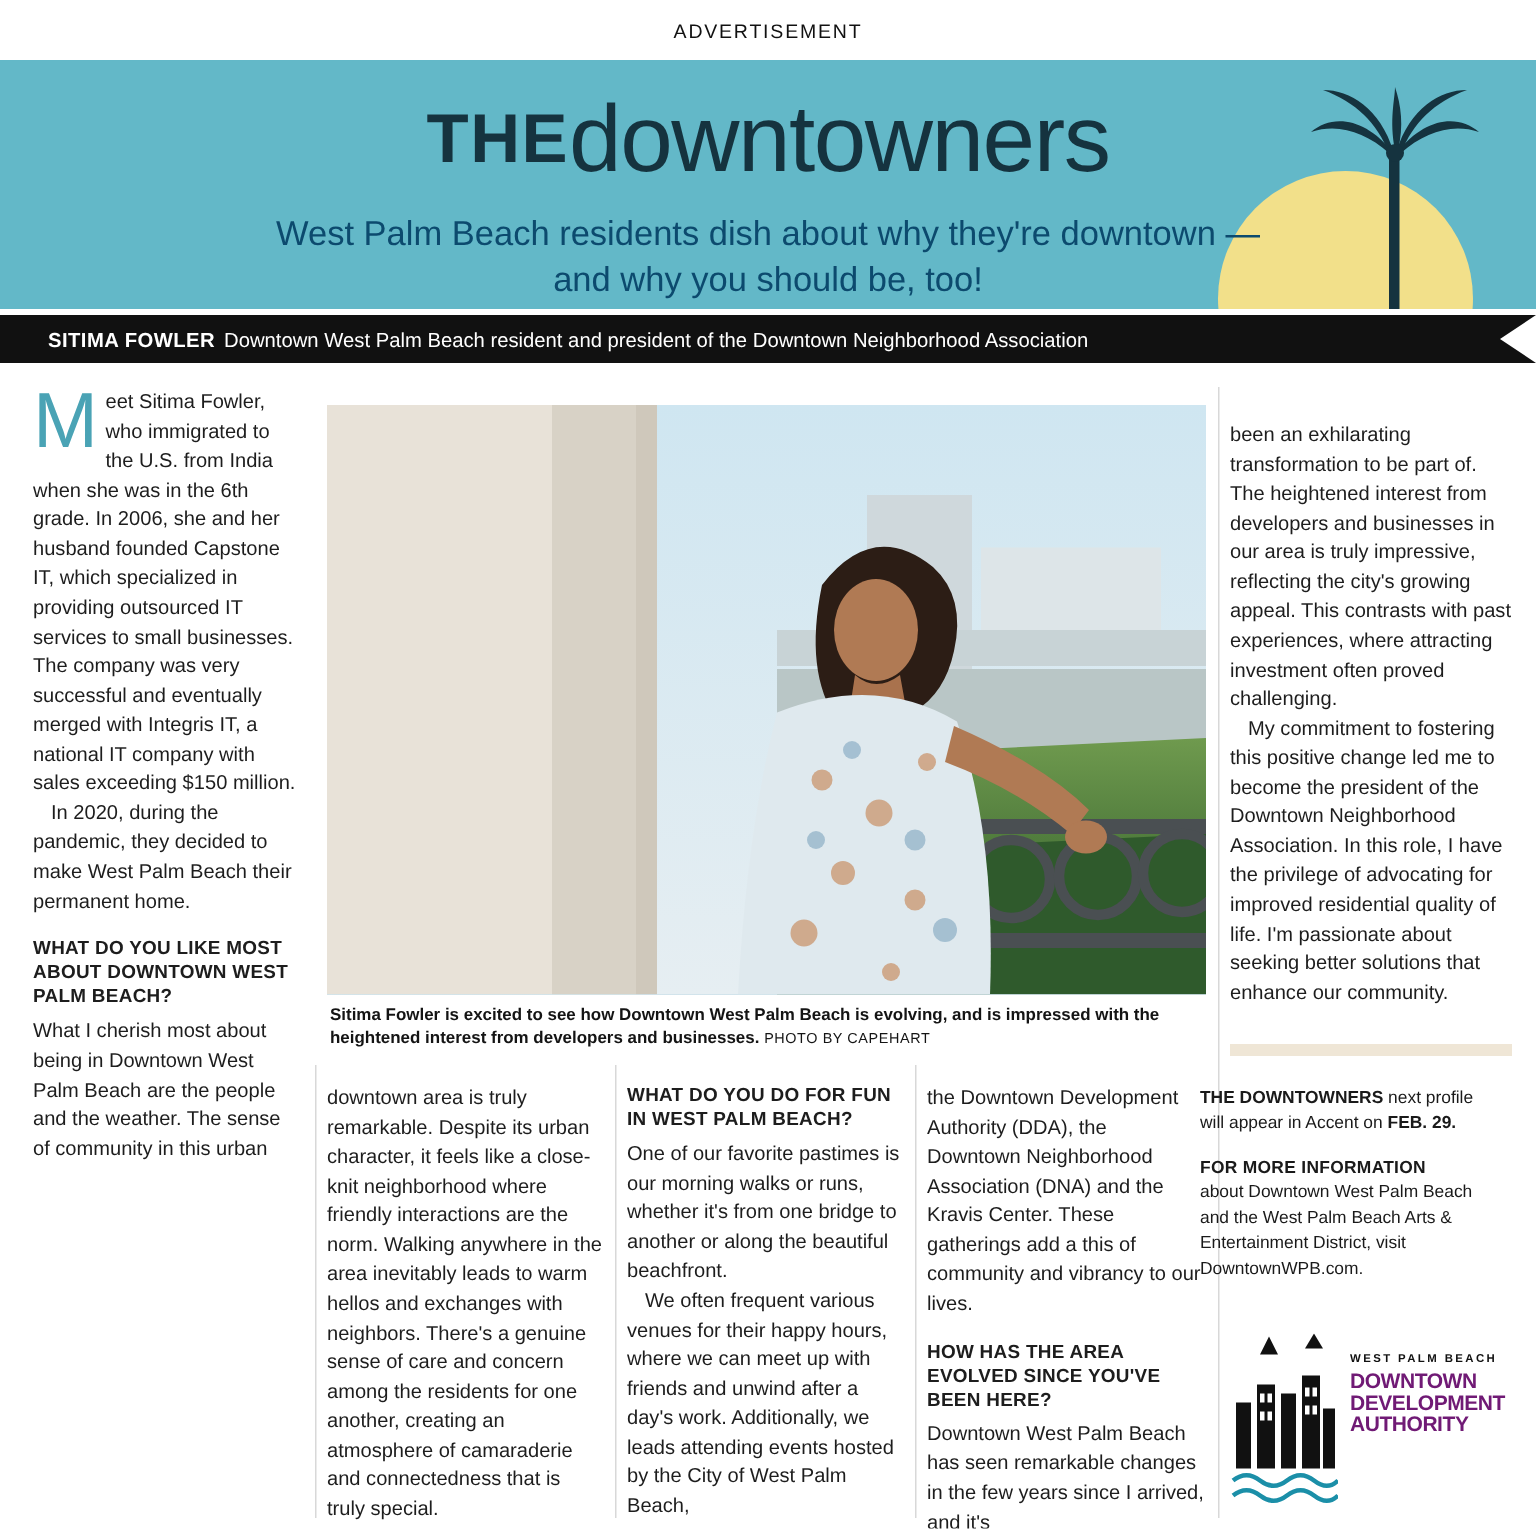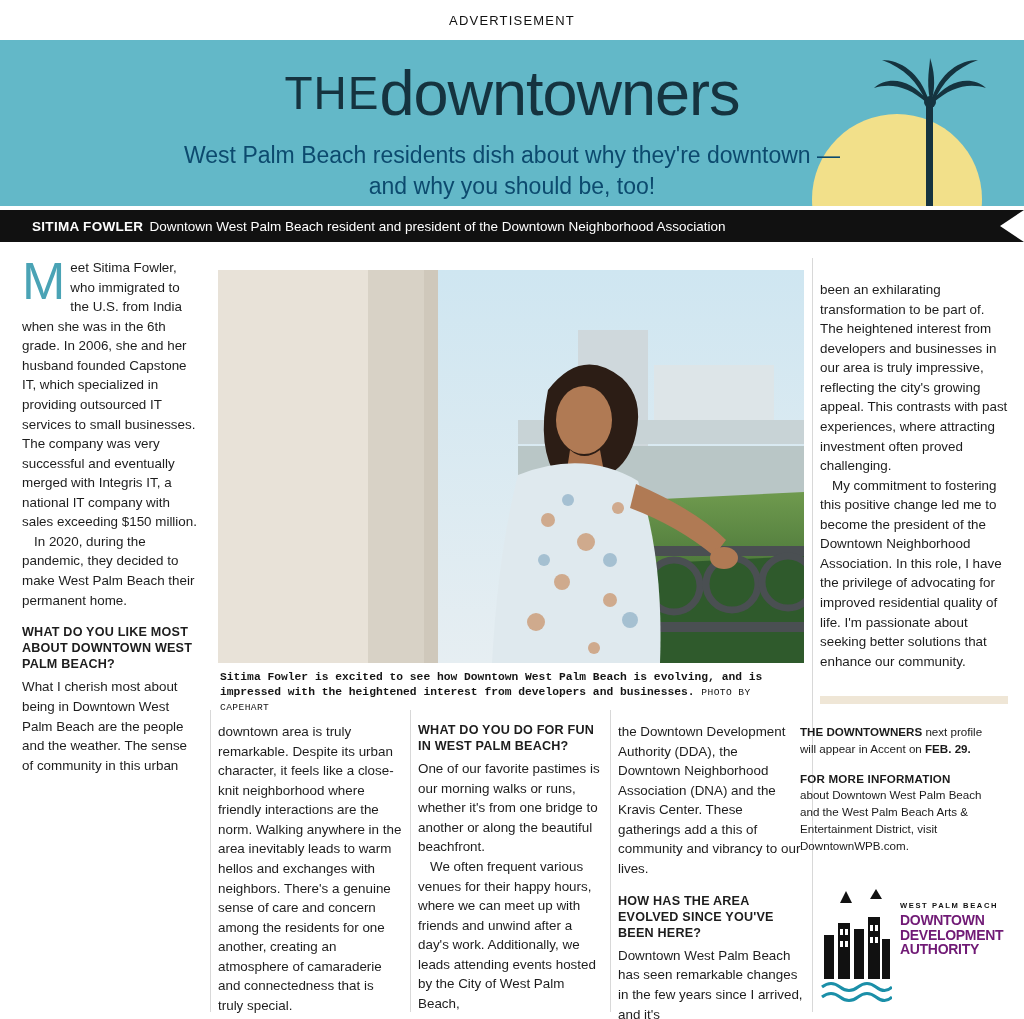--- a/index.html
+++ b/index.html
@@ -36,21 +36,21 @@
   .palm { position:absolute; right:34px; top:18px; width:120px; height:150px; }
   .logo-wrap {
     position:absolute; top:22px; left:0; width:1024px;
     text-align:center;
   }
   .logo {
     font-size:63px; line-height:1; color:#15333f;
     letter-spacing:-1px;
   }
   .logo .the {
-    font-weight:normal; font-size:46px; letter-spacing:1px;
+    font-weight:bold; font-size:46px; letter-spacing:1px;
     vertical-align:6px;
   }
   .logo .down { font-weight:300; }
   .tagline {
     position:absolute; top:100px; left:0; width:1024px;
     text-align:center; color:#0c4a6e;
     font-size:23px; line-height:1.35; font-weight:300;
   }
 
   
@@ -96,21 +96,21 @@
   #col5 { left:820px; top:22px; width:188px; }
 
   
   .photo-wrap { position:absolute; left:218px; top:12px; width:586px; }
   .photo {
     width:586px; height:393px; position:relative; overflow:hidden;
     background:linear-gradient(#cfe3ee, #9fc4d6);
   }
   .caption {
     width:586px; padding:7px 2px 4px 2px;
-    font-size:11.3px; font-weight:bold; line-height:1.33; color:#141414;font-family:Liberation Mono, monospace;
+    font-size:11.3px; font-weight:bold; line-height:1.33; color:#141414;
   }
   .caption .credit { font-weight:normal; font-size:9.6px; letter-spacing:.4px; }
 
   
   .rail-rule {
     position:absolute; left:820px; top:438px; width:188px; height:8px;
     background:#efe6d6;
   }
   .rail { position:absolute; left:800px; top:466px; width:190px; font-size:11.6px; line-height:1.45; }
   .rail .blk { margin-bottom:13px; }

